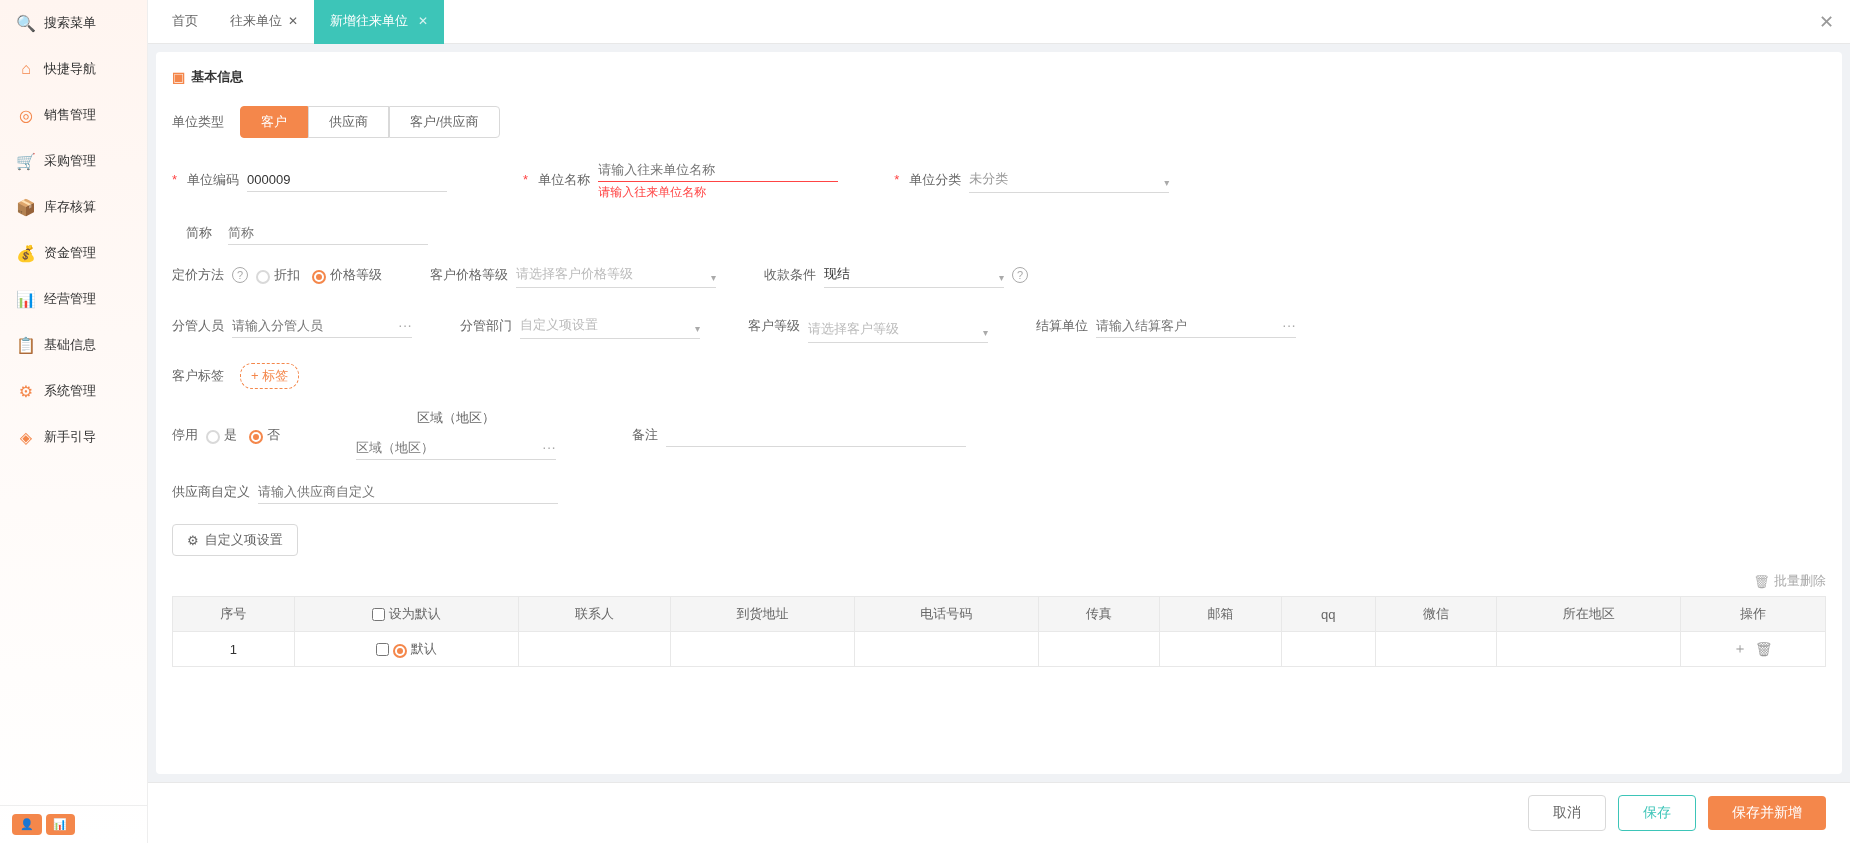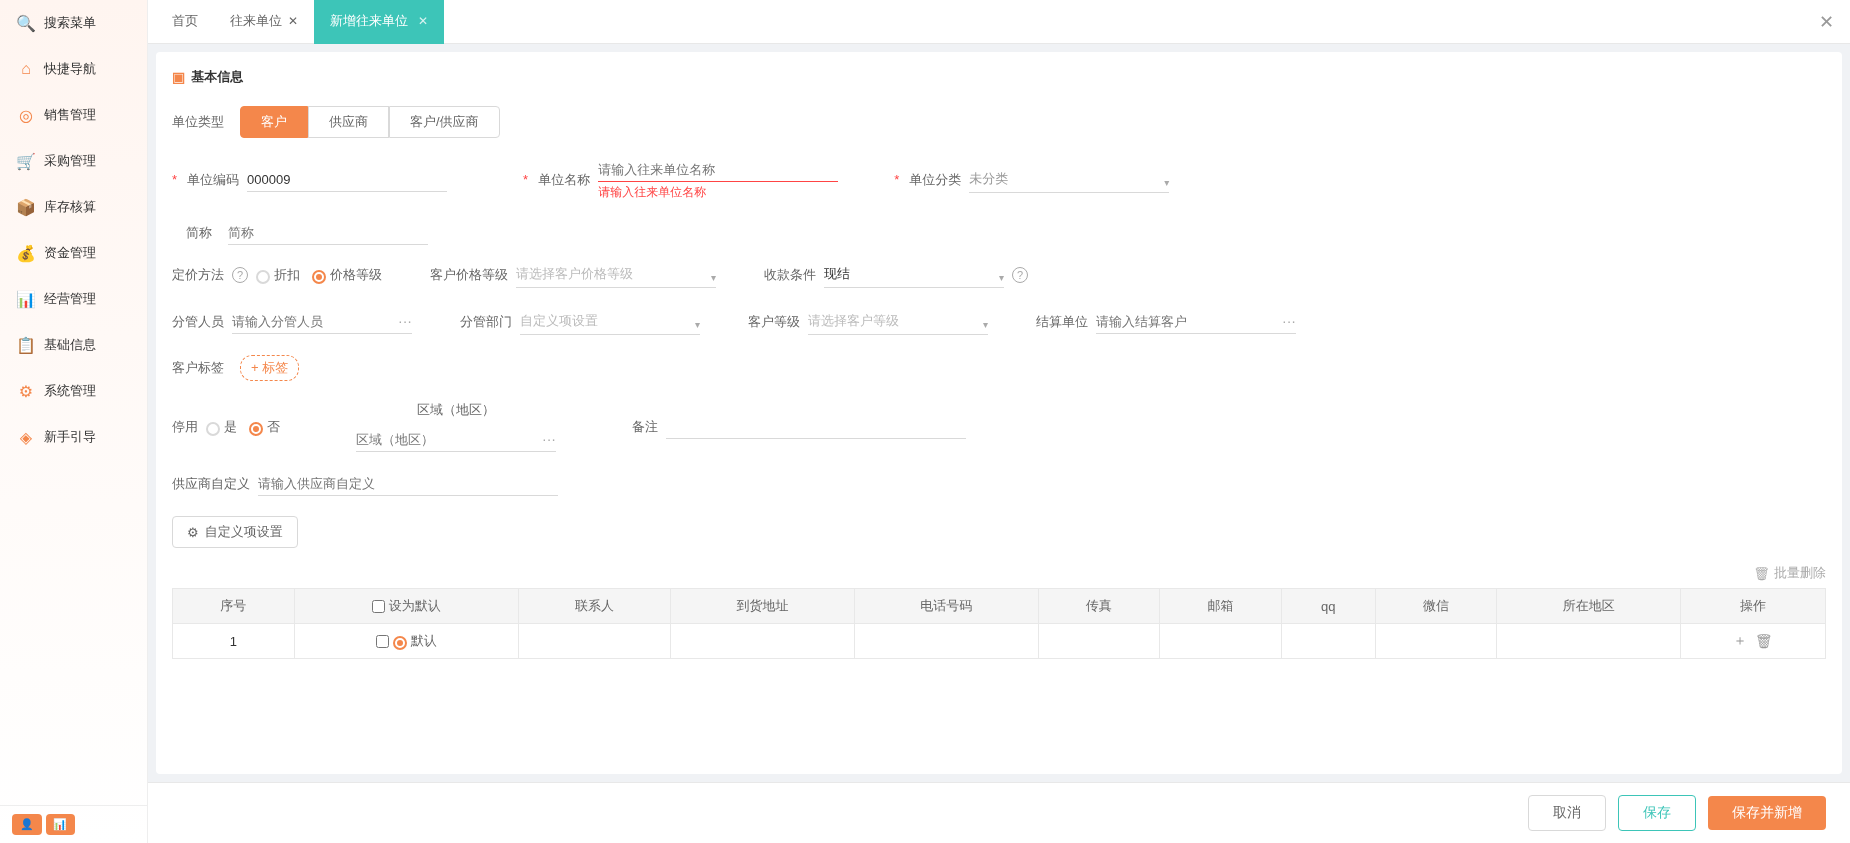--- a/index.html
+++ b/index.html
@@ -468,21 +468,21 @@
       <div class="form-field" style="margin-left:32px;">
         <span class="form-label">分管部门</span>
         <div class="form-select" style="width:180px;">
           <span style="color:#bbb;">自定义项设置</span>
           <span style="flex:1"></span>
           <span class="chevron">▾</span>
         </div>
       </div>
       <div class="form-field" style="margin-left:32px;">
         <span class="form-label">客户等级</span>
-        <div class="form-select" style="width:180px;">
+        <div class="form-select" style="width:180px;margin-top:8px;">
           <span style="color:#bbb;">请选择客户等级</span>
           <span style="flex:1"></span>
           <span class="chevron">▾</span>
         </div>
       </div>
       <div class="form-field" style="margin-left:32px;">
         <span class="form-label">结算单位</span>
         <div class="input-with-dots" style="width:200px;">
           <input type="text" placeholder="请输入结算客户" style="">
           <span class="dots-btn">···</span>

